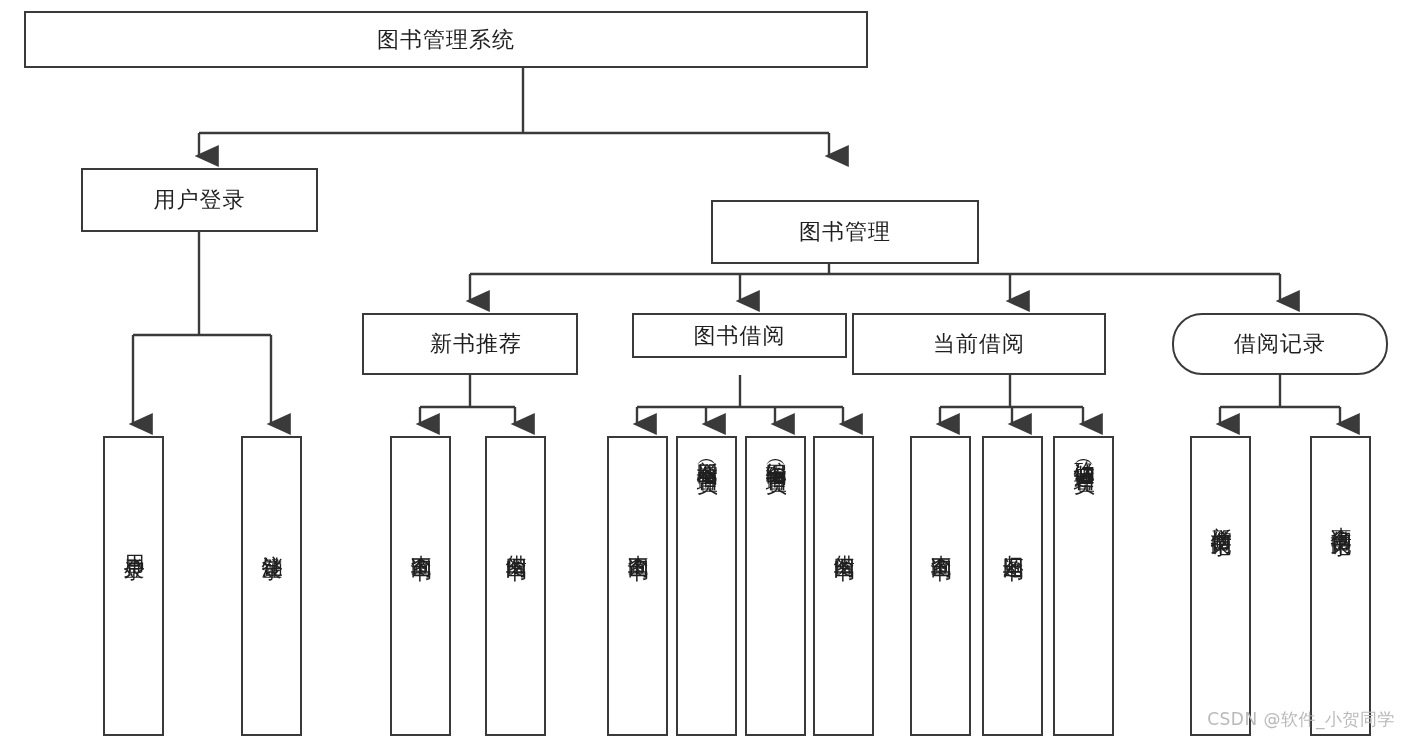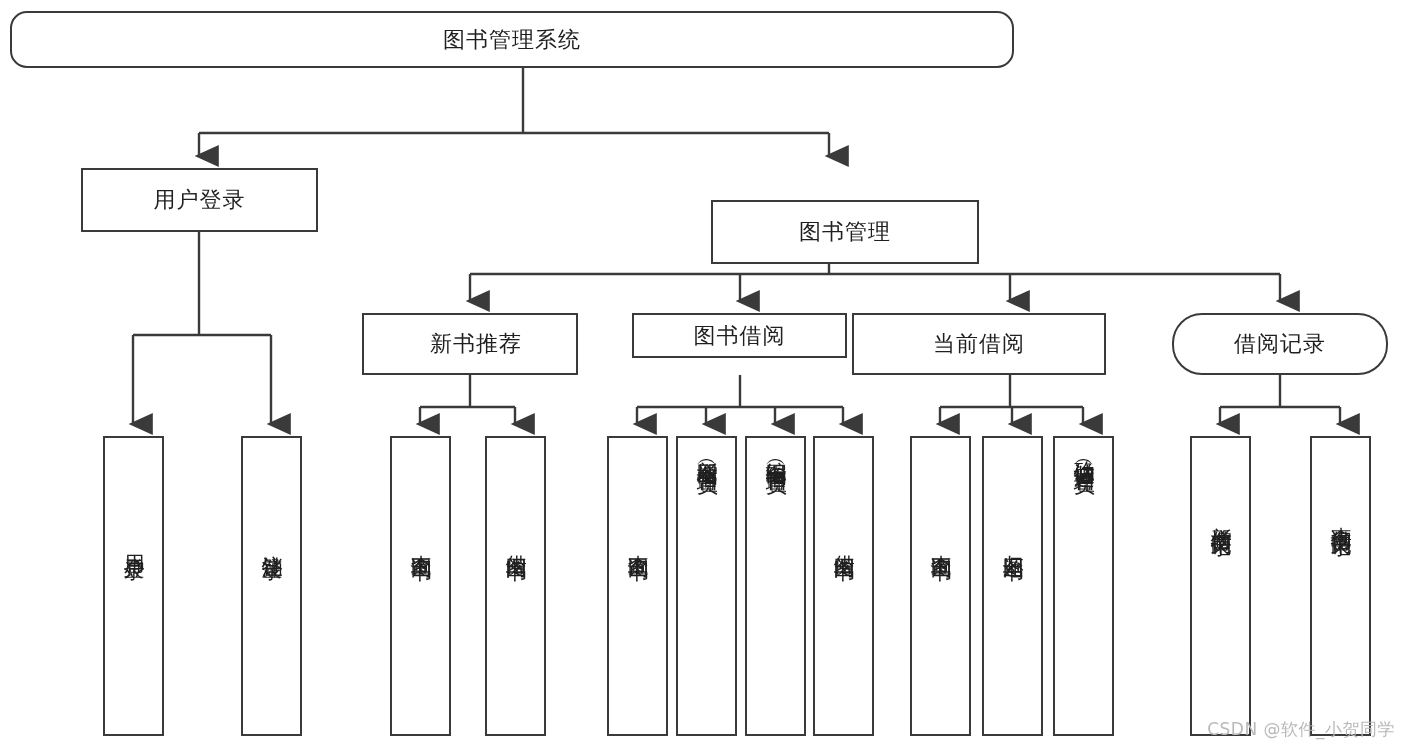--- a/index.html
+++ b/index.html
@@ -39,21 +39,21 @@
     line-height:1.32;
     letter-spacing:2px;
     white-space:normal;
     max-height:280px;
   }
   .leaf.mid .lbl{ margin-top:72px; }
   .leaf.tall .lbl{ margin-top:6px; }
   .leaf.short .lbl{ margin-top:100px; }
   #watermark{
     position:absolute;
-    right:10px;bottom:6px;
+    right:10px;bottom:16px;
     font-size:17px;
     color:#b9b9b9;
     letter-spacing:0.5px;
     white-space:nowrap;
     z-index:5;
   }
   svg.edges{position:absolute;left:0;top:0;width:1405px;height:747px;pointer-events:none;}
 </style>
 </head>
 <body>
@@ -103,21 +103,21 @@
       <path d="M 1012 407 L 1012 424" marker-end="url(#arrow)"></path>
       <path d="M 1083 407 L 1083 424" marker-end="url(#arrow)"></path>
 
       <path d="M 1280 375 L 1280 407"></path>
       <path d="M 1220 407 L 1340 407"></path>
       <path d="M 1220 407 L 1220 424" marker-end="url(#arrow)"></path>
       <path d="M 1340 407 L 1340 424" marker-end="url(#arrow)"></path>
     </g>
   </svg>
 
-  <div class="node" style="left:10px;top:11px;width:1004px;height:57px;border-radius:17px;">
+  <div class="node" style="left:24px;top:11px;width:844px;height:57px;">
     <span class="lbl">图书管理系统</span>
   </div>
 
   <div class="node" style="left:81px;top:168px;width:237px;height:64px;">
     <span class="lbl">用户登录</span>
   </div>
   <div class="node" style="left:711px;top:156px;width:268px;height:64px;margin-top:44px;">
     <span class="lbl">图书管理</span>
   </div>
 

